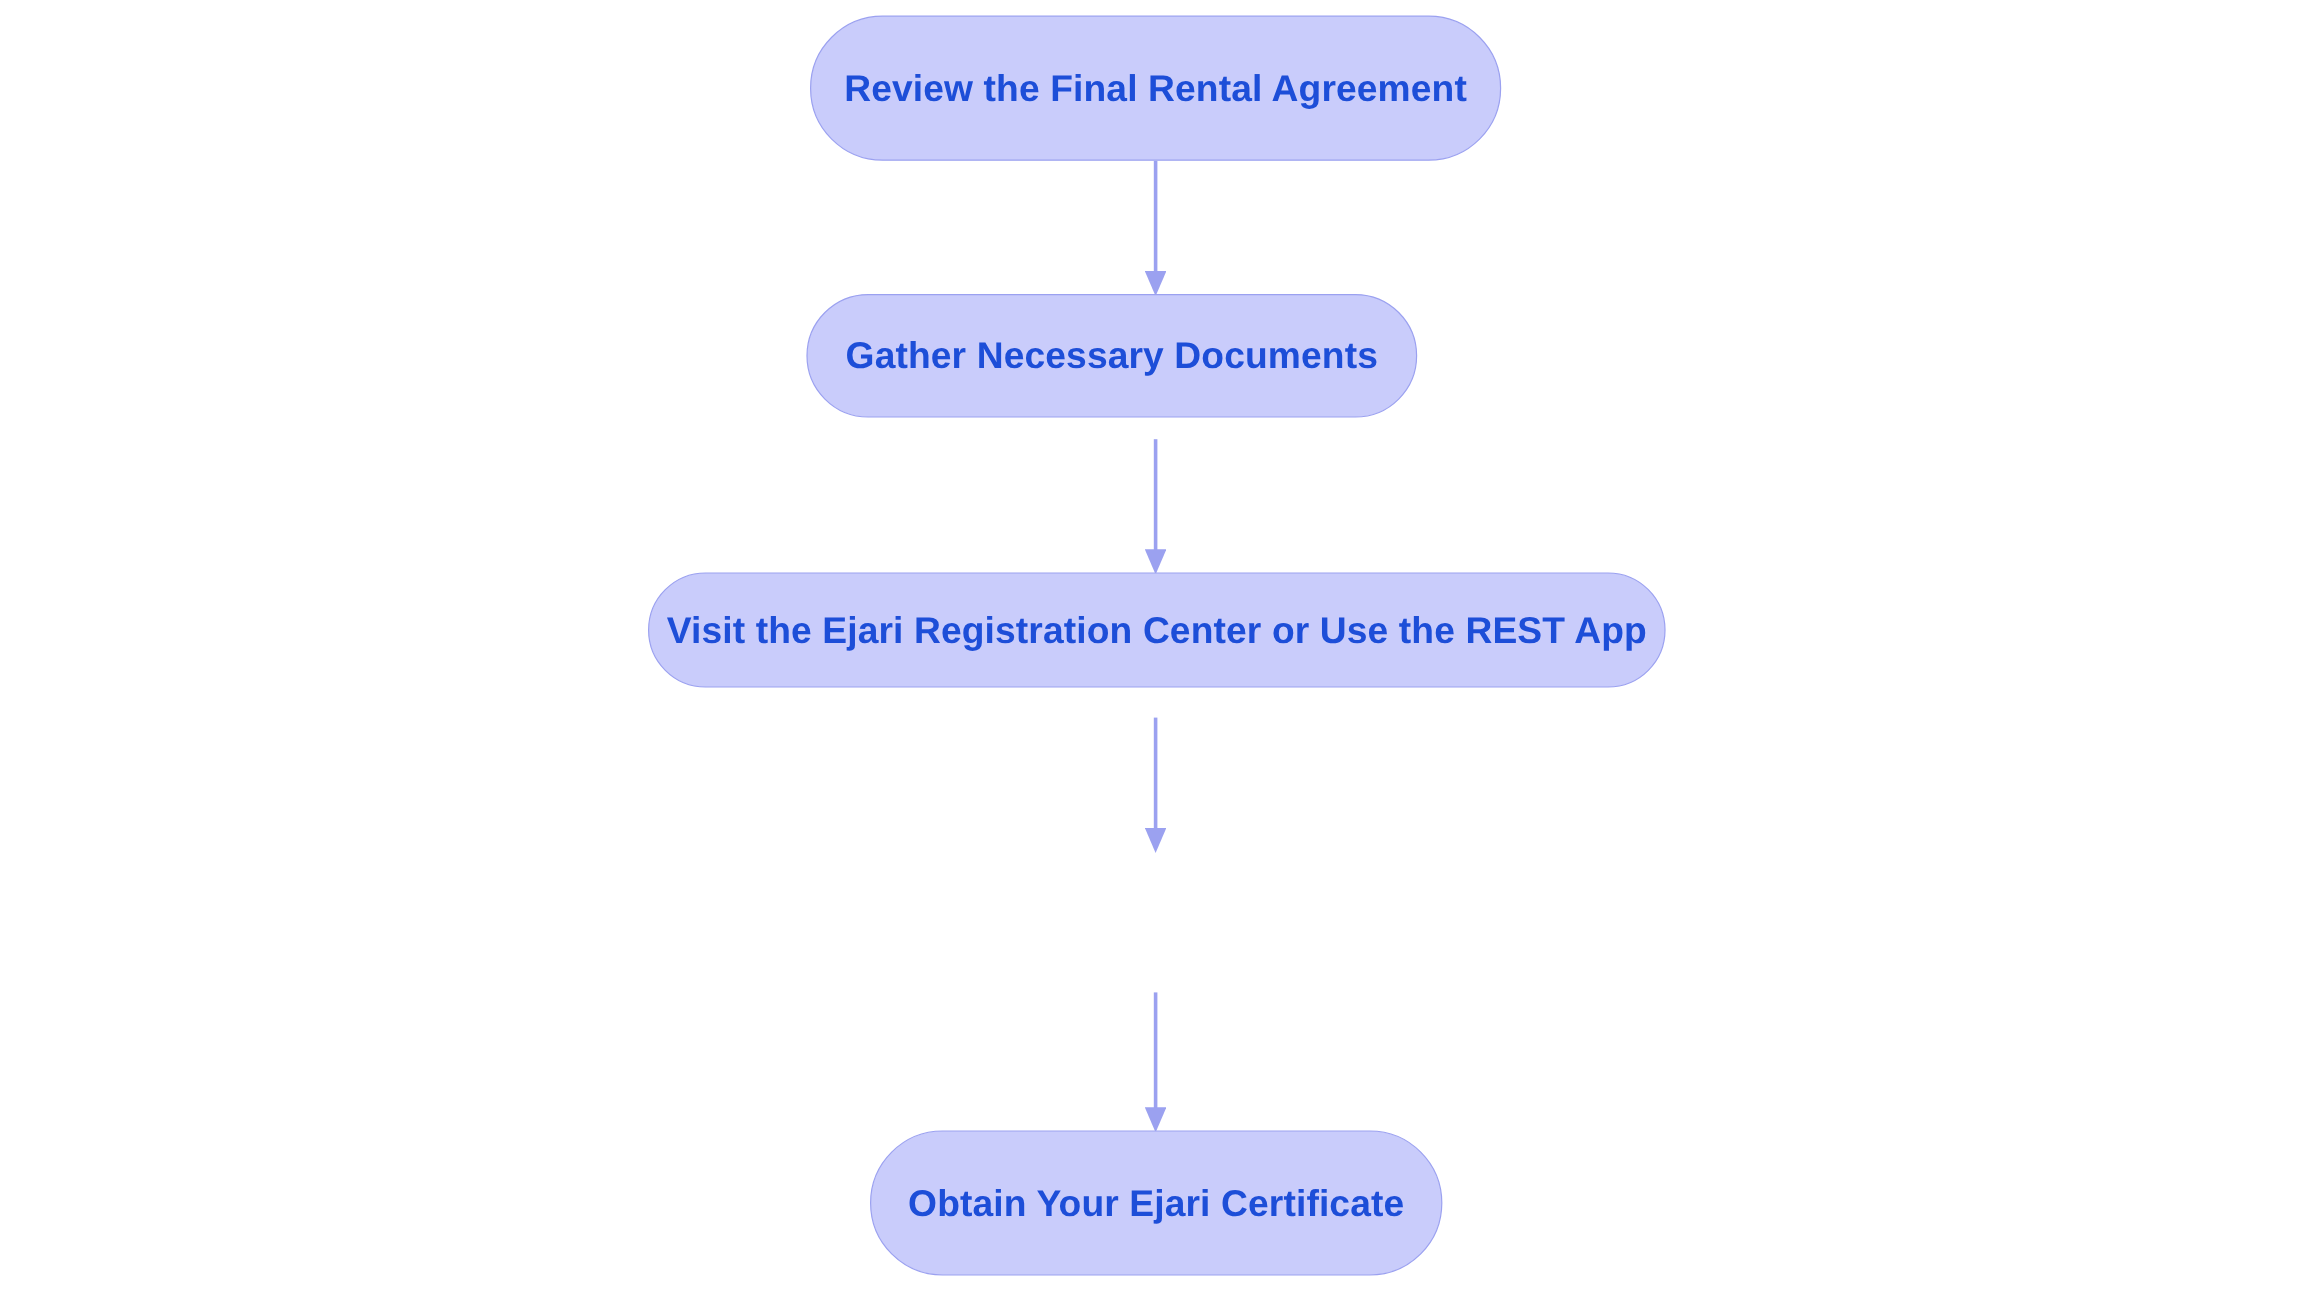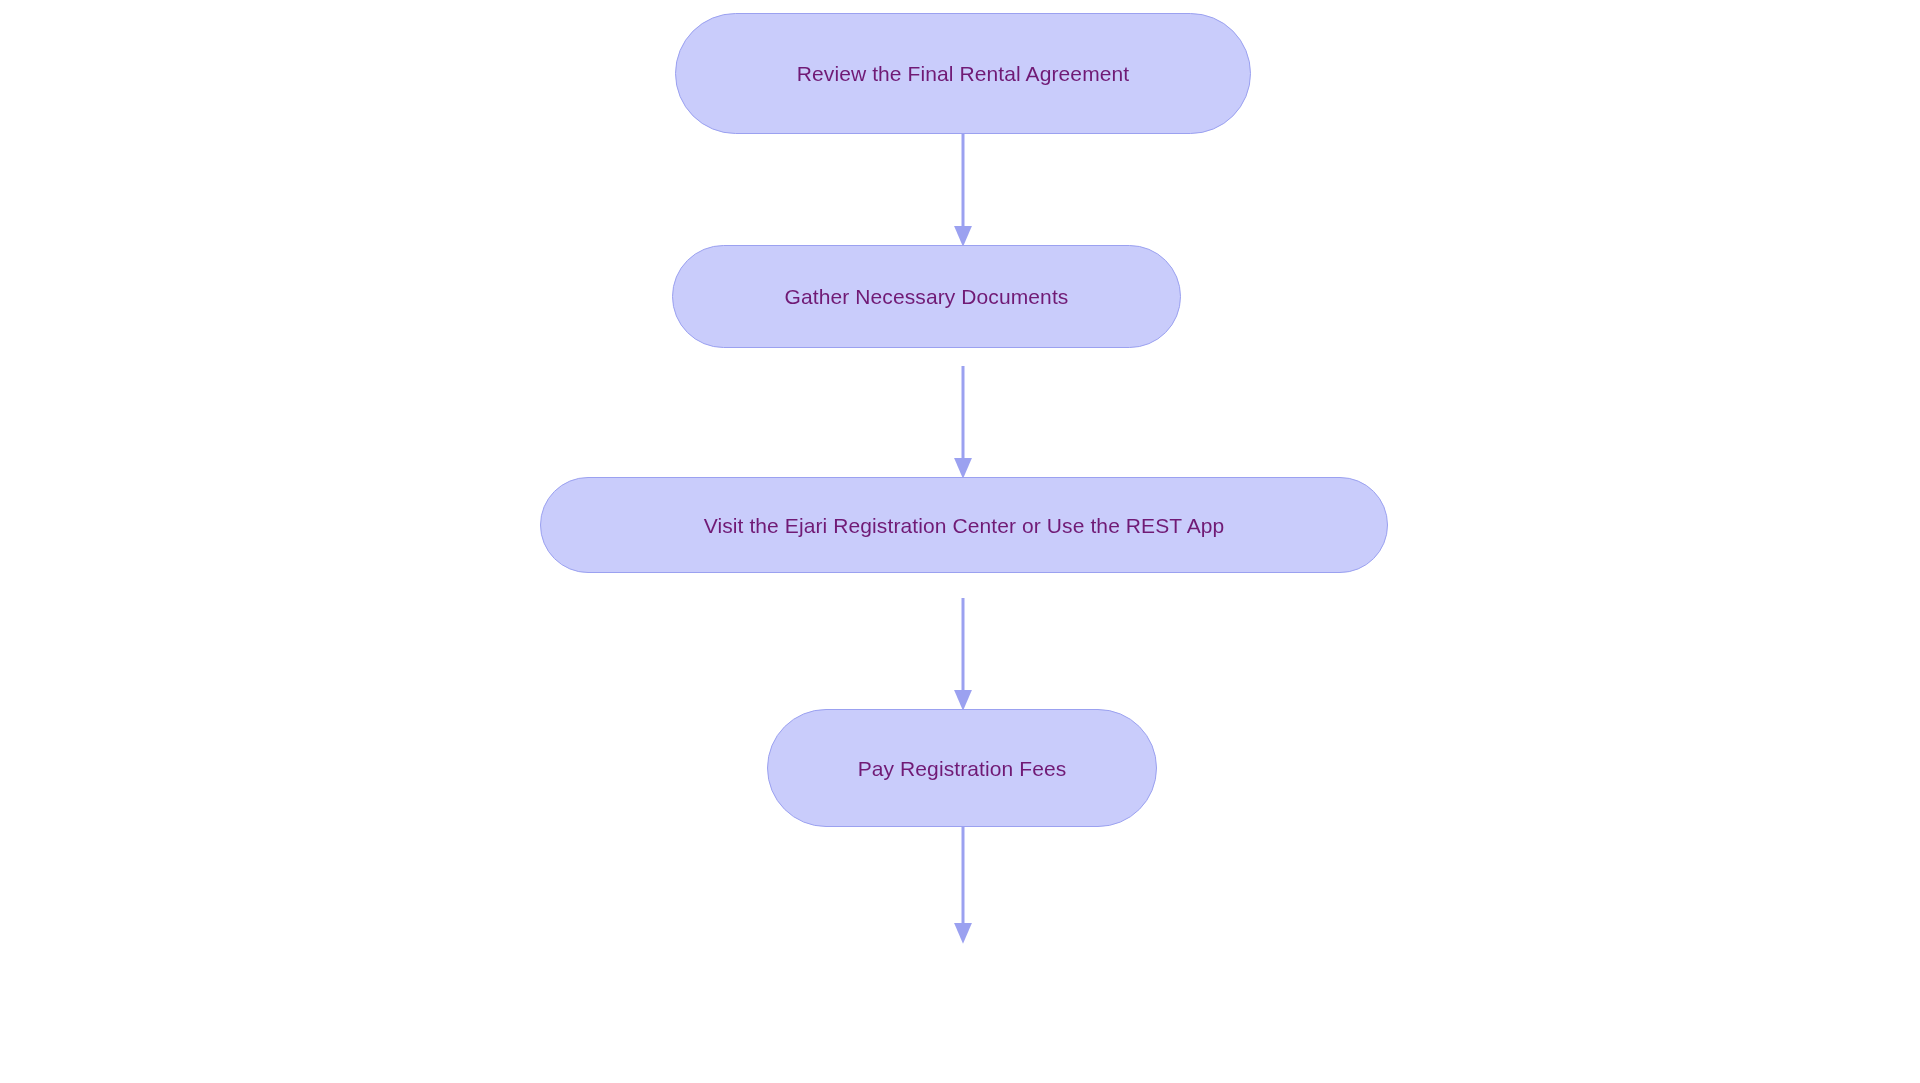--- a/index.html
+++ b/index.html
@@ -39,24 +39,24 @@
     display: flex;
     align-items: center;
     justify-content: center;
     background: #c9ccfb;
     border: 1.6px solid #9ba1f0;
     border-radius: 62px;
     color: #3333cc;
     white-space: nowrap;
   }
   .flow-node-label {
-    font-size: 21px;
-    font-weight: 400;
+    font-size: 31px;
+    font-weight: 700;
     letter-spacing: 0.1px;
-    color: #701a75;
+    color: #1d4ed8;
     line-height: 1;
     text-align: center;
   }
 
   
   #node-1 { left: 675px;  top: 13px;   width: 576px; height: 121px; }
   #node-2 { left: 672px;  top: 245px;  width: 509px; height: 103px; }
   #node-3 { left: 540px;  top: 477px;  width: 848px; height: 96px; }
   #node-4 { left: 767px;  top: 709px;  width: 390px; height: 118px; }
   #node-5 { left: 725px;  top: 942px;  width: 477px; height: 121px; }
@@ -87,18 +87,18 @@
   </div>
 
   <div class="flow-node" id="node-2">
     <span class="flow-node-label">Gather Necessary Documents</span>
   </div>
 
   <div class="flow-node" id="node-3">
     <span class="flow-node-label">Visit the Ejari Registration Center or Use the REST App</span>
   </div>
 
-  <div class="flow-node" id="node-4">
-    <span class="flow-node-label">Pay Registration Fees</span>
+
+  <div class="flow-node" id="node-5">
+    <span class="flow-node-label">Obtain Your Ejari Certificate</span>
   </div>
-
 
 </div>
 
 </body></html>

